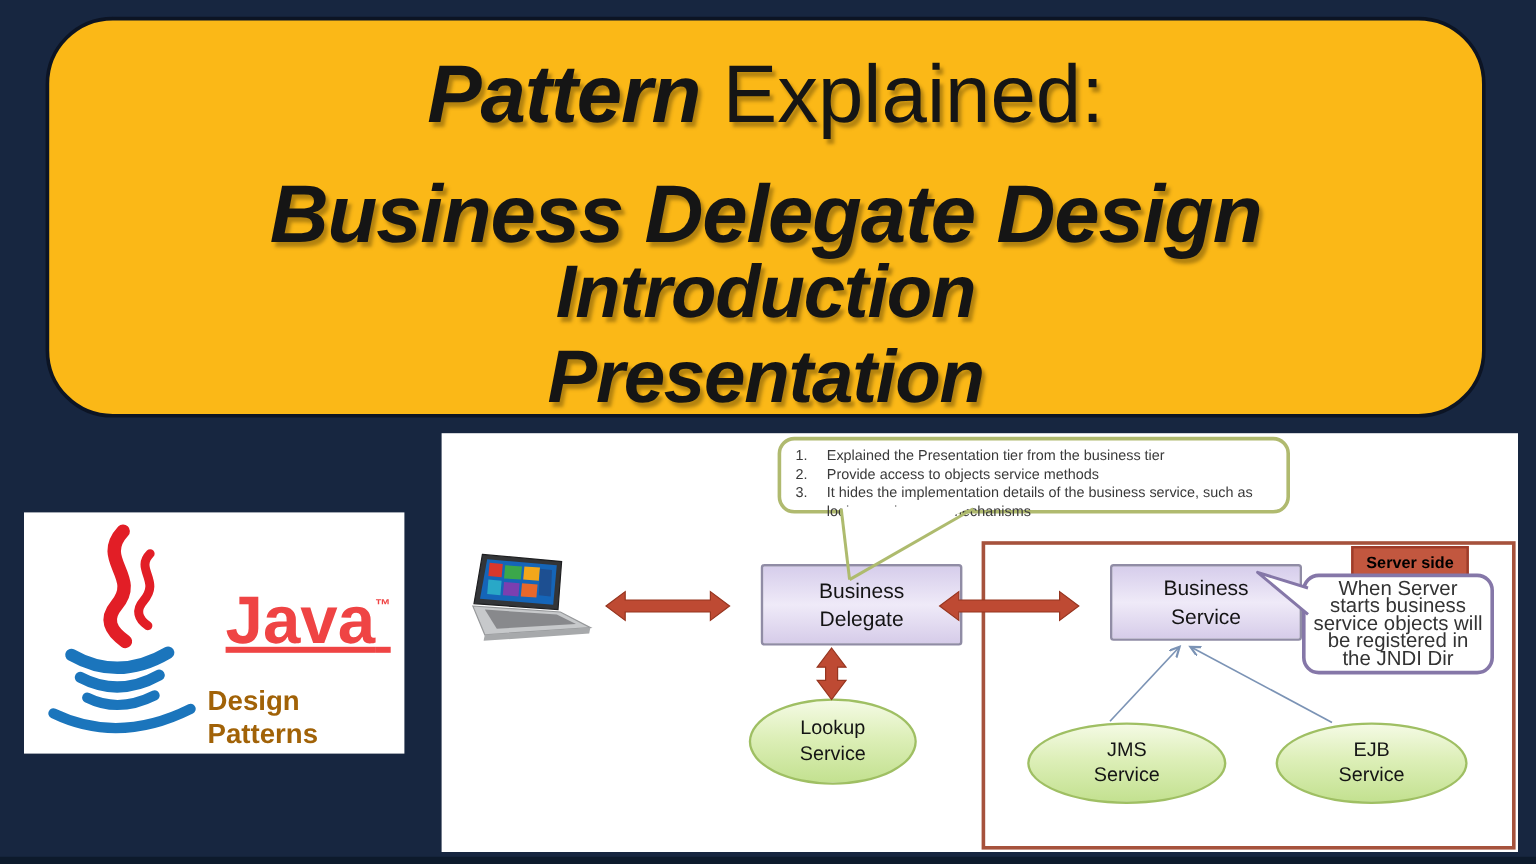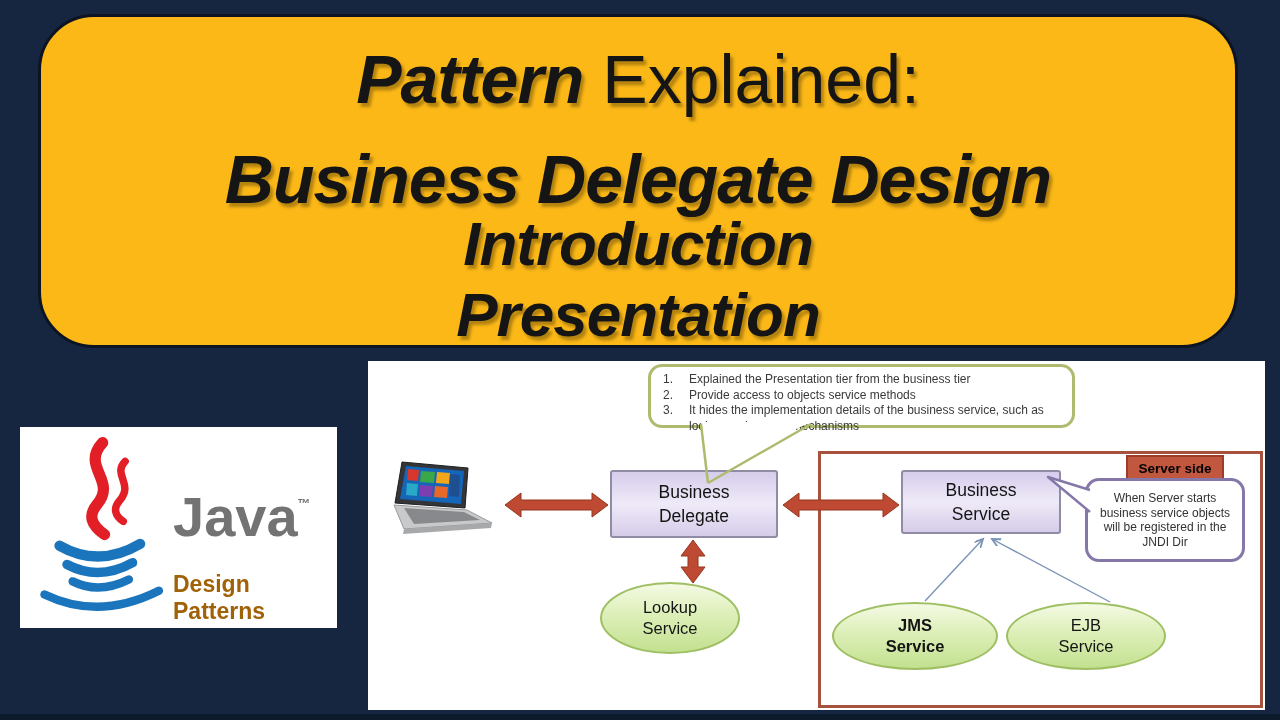--- a/index.html
+++ b/index.html
@@ -13,22 +13,22 @@
   .t-line{height:100px;display:flex;align-items:center;justify-content:center;
           color:#151515;text-shadow:3px 4px 3px rgba(45,32,0,0.35);white-space:pre;}
   .t1{font-size:68px;}
   .t2{font-size:68px;}
   .t3{font-size:62px;flex-direction:column;}
   .bi{font-weight:700;font-style:italic;letter-spacing:-1px;}
   .reg{font-weight:400;}
 
   
   .logo-box{position:absolute;left:20px;top:427px;width:317px;height:201px;background:#ffffff;}
-  .java-word{position:absolute;left:153px;top:62px;font-size:56px;font-weight:700;
-             color:#737373;line-height:1;}
+  .java-word{position:absolute;left:168px;top:62px;font-size:56px;font-weight:700;
+             color:#ef4444;line-height:1;text-decoration:underline;}
   .java-tm{font-size:13px;font-weight:700;vertical-align:28px;letter-spacing:0;}
   .java-sub{position:absolute;left:153px;top:144px;font-size:23px;font-weight:700;color:#a16207;}
 
   
   .panel{position:absolute;left:368px;top:361px;width:897px;height:349px;background:#ffffff;}
   .server-rect{position:absolute;left:450px;top:90px;width:445px;height:257px;
                border:3px solid #a6523c;box-sizing:border-box;}
   .server-label{position:absolute;left:758px;top:63px;width:98px;height:27px;
                 background:#c2573f;border:2px solid #9e3c2a;box-sizing:border-box;
                 color:#000000;font-size:13.5px;font-weight:700;
@@ -36,35 +36,35 @@
 
   .callout{position:absolute;left:280px;top:3px;width:427px;height:64px;
            border:3px solid #b0ba6f;border-radius:14px;box-sizing:border-box;
            background:#ffffff;padding:5px 8px 0 12px;}
   .note-row{display:flex;font-size:12px;line-height:15.5px;color:#3a3a3a;}
   .note-num{width:26px;flex:none;}
   .note-txt{flex:1;}
 
   .node{position:absolute;display:flex;align-items:center;justify-content:center;
         text-align:center;color:#141414;box-sizing:border-box;}
-  .pre{white-space:pre-line;}
+  .pre{white-space:pre-line;margin-left:24px;}
   .pbox{background:linear-gradient(180deg,#d6cdeb 0%,#efeaf8 50%,#d6cce9 100%);
         border:2px solid #908ca5;border-radius:3px;font-size:17.5px;line-height:1.4;}
   .n-bd{left:242px;top:109px;width:168px;height:68px;}
   .n-bs{left:533px;top:109px;width:160px;height:64px;}
   .ellipse{background:linear-gradient(180deg,#f4fae4 0%,#ddefb8 45%,#c3e190 100%);
            border:2px solid #9fbf63;border-radius:50%;font-size:16.5px;line-height:1.3;}
   .n-lookup{left:232px;top:221px;width:140px;height:72px;text-align:center;}
-  .n-jms{left:464px;top:241px;width:166px;height:68px;font-weight:bold;}
-  .n-ejb{left:638px;top:241px;width:160px;height:68px;}
+  .n-jms{left:464px;top:241px;width:166px;height:68px;}
+  .n-ejb{left:671px;top:241px;width:160px;height:68px;}
 
   .bubble{position:absolute;left:717px;top:117px;width:160px;height:84px;background:#ffffff;
           border:3px solid #8577a8;border-radius:14px;box-sizing:border-box;
           display:flex;align-items:center;justify-content:center;text-align:center;
-          font-size:12px;line-height:14.5px;color:#333333;padding:2px 5px;}
+          font-size:17px;line-height:14.5px;color:#333333;padding:2px 5px;}
 
   .overlay{position:absolute;left:0;top:0;width:897px;height:349px;pointer-events:none;}
   .laptop{position:absolute;left:20px;top:98px;width:114px;height:80px;}
 
   .bottom-strip{position:absolute;left:0;bottom:0;width:1280px;height:6px;background:#0d1a2c;}
 </style>
 </head>
 <body>
 
 <div class="canvas">

